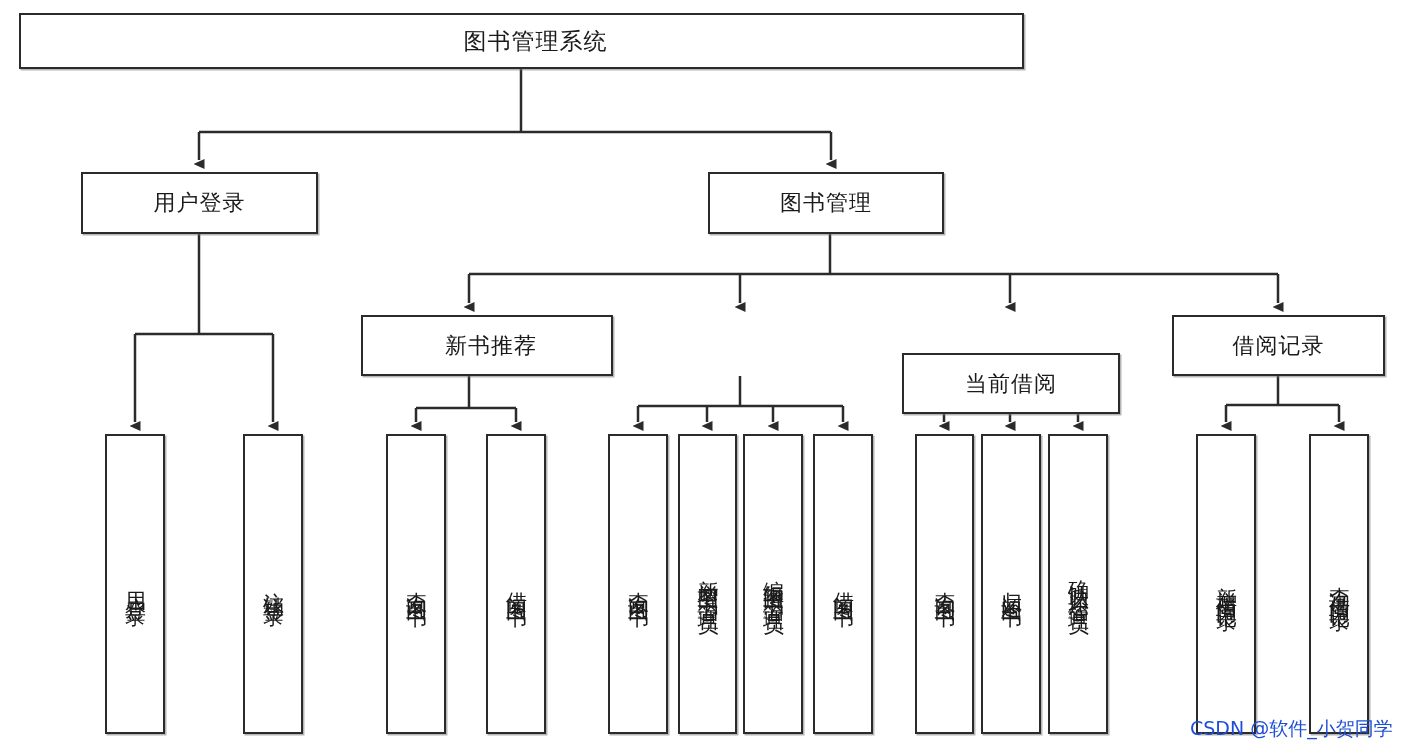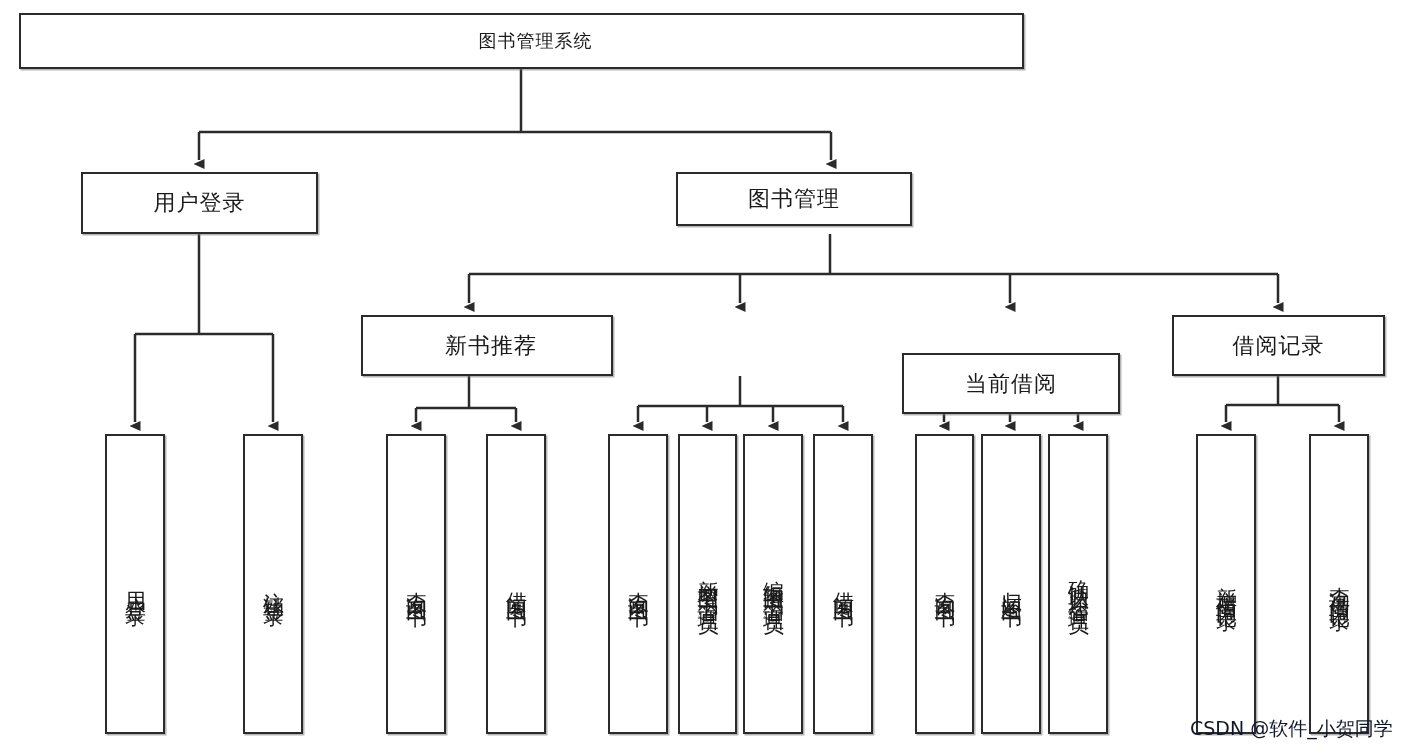--- a/index.html
+++ b/index.html
@@ -34,21 +34,21 @@
     justify-content: center;
     color: #1a1a1a;
     z-index: 2;
   }
   .node.h {
     font-size: 22px;
     letter-spacing: 1px;
     white-space: nowrap;
   }
   .node.root {
-    font-size: 18px;
+    font-size: 23px;
     padding-left: 28px;
   }
   .node.v {
     writing-mode: vertical-rl;
     text-orientation: upright;
     font-size: 21px;
     letter-spacing: 5px;
     line-height: 1;
     padding-top: 2px;
     text-align: center;
@@ -56,21 +56,21 @@
   .node.v .vtext {
     writing-mode: vertical-rl;
     text-orientation: upright;
     display: block;
   }
   .watermark {
     position: absolute;
     left: 1190px;
     top: 716px;
     font-size: 19px;
-    color: #0f172a;
+    color: #1d4ed8;
     white-space: nowrap;
     z-index: 3;
     font-family: "DejaVu Sans", "Liberation Sans", sans-serif;
   }
 </style>
 </head>
 <body>
 
 <div id="canvas">
 
@@ -124,21 +124,21 @@
     </g>
   </svg>
 
   <div class="node h root" style="left:19px; top:13px; width:1005px; height:56px;">
     <span>图书管理系统</span>
   </div>
 
   <div class="node h" style="left:81px; top:172px; width:237px; height:62px;">
     <span>用户登录</span>
   </div>
-  <div class="node h" style="left:676px; top:172px; width:236px; height:54px;">
+  <div class="node h" style="left:708px; top:172px; width:236px; height:62px;">
     <span>图书管理</span>
   </div>
 
   <div class="node h" style="left:361px; top:315px; width:252px; height:61px;padding-left:8px;">
     <span>新书推荐</span>
   </div>
   <div class="node h" style="left:902px; top:315px; width:218px; height:61px;margin-top:38px;">
     <span>当前借阅</span>
   </div>
   <div class="node h" style="left:1172px; top:315px; width:213px; height:61px;text-align:center;">

